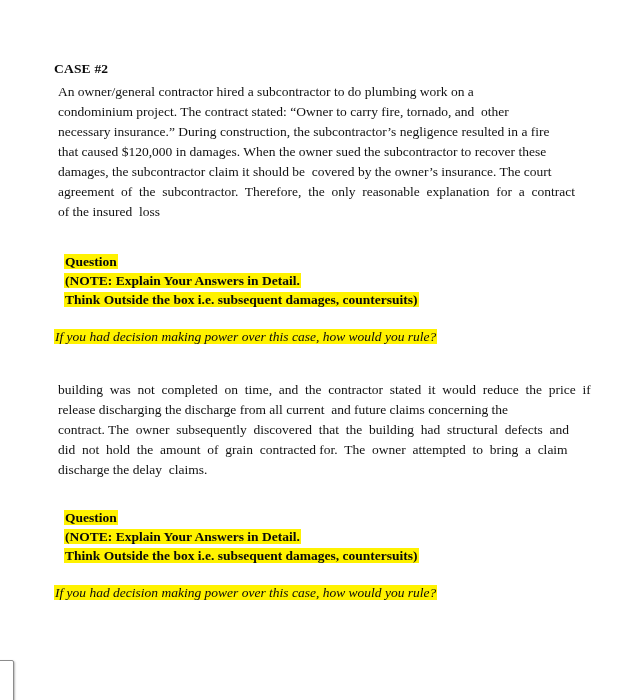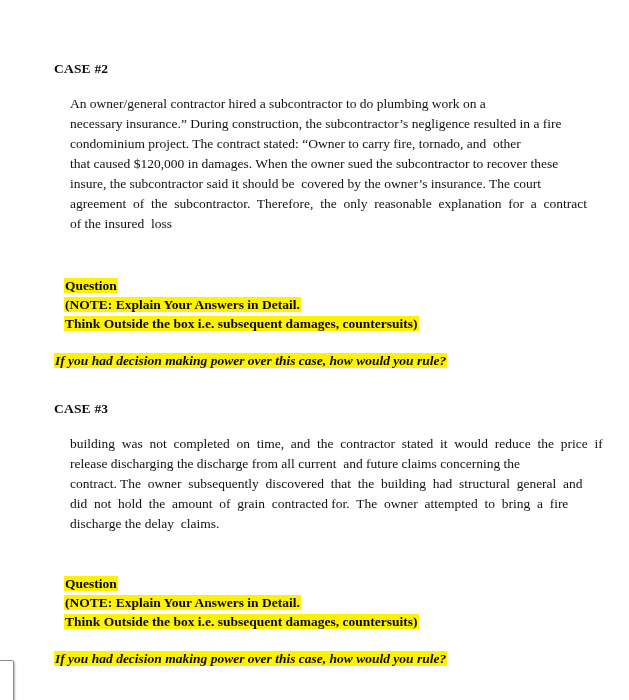--- a/index.html
+++ b/index.html
@@ -33,21 +33,21 @@
   .case-heading {
     font-weight: bold;
     font-size: 13.5px;
     letter-spacing: 0.2px;
     line-height: 18px;
     margin: 0 0 2px 0;
     color: #0d0d0d;
   }
 
   .body-block {
-    margin: 16px;
+    margin: 4px;
     font-size: 13.5px;
     line-height: 20px;
     color: #111111;
   }
   .body-block .ln {
     display: block;
     white-space: pre;
   }
 
   .block-gap-1 { height: 26px; }
@@ -75,21 +75,21 @@
   }
 
   .ruling-line {
     margin: 0;
     font-size: 13.5px;
     line-height: 19px;
     white-space: pre;
   }
   .ruling-line > span {
     background: #fff200;
-    font-weight: bold;
+    font-weight: normal;
     font-style: italic;
     color: #0a0a0a;
     padding: 0 1px;
     box-decoration-break: clone;
     -webkit-box-decoration-break: clone;
   }
 
   .corner-box {
     position: absolute;
     left: -14px;
@@ -108,24 +108,24 @@
 <div class="page">
 
   <div class="content">
 
     <div>
 
       <div class="case-heading">CASE #2</div>
 
       <div class="body-block">
         <span class="ln">An owner/general contractor hired a subcontractor to do plumbing work on a</span>
+        <span class="ln">condominium project. The contract stated: “Owner to carry fire, tornado, and  other</span>
         <span class="ln">necessary insurance.” During construction, the subcontractor’s negligence resulted in a fire</span>
-        <span class="ln">condominium project. The contract stated: “Owner to carry fire, tornado, and  other</span>
         <span class="ln">that caused $120,000 in damages. When the owner sued the subcontractor to recover these</span>
-        <span class="ln">insure, the subcontractor said it should be  covered by the owner’s insurance. The court</span>
+        <span class="ln">damages, the subcontractor claim it should be  covered by the owner’s insurance. The court</span>
         <span class="ln">agreement  of  the  subcontractor.  Therefore,  the  only  reasonable  explanation  for  a  contract</span>
         <span class="ln">of the insured  loss</span>
       </div>
 
       <div class="block-gap-1"></div>
 
       <div class="hl-group">
         <span class="hl-line"><span>Question</span></span>
         <span class="hl-line"><span>(NOTE: Explain Your Answers in Detail.</span></span>
         <span class="hl-line"><span>Think Outside the box i.e. subsequent damages, countersuits)</span></span>
@@ -134,27 +134,26 @@
       <div class="block-gap-2"></div>
 
       <div class="ruling-line"><span>If you had decision making power over this case, how would you rule?</span></div>
 
     </div>
 
     <div class="block-gap-3"></div>
 
     <div>
 
-      <div class="case-heading">CASE #3</div>
 
       <div class="body-block">
         <span class="ln">building  was  not  completed  on  time,  and  the  contractor  stated  it  would  reduce  the  price  if</span>
         <span class="ln">release discharging the discharge from all current  and future claims concerning the</span>
-        <span class="ln">contract. The  owner  subsequently  discovered  that  the  building  had  structural  general  and</span>
-        <span class="ln">did  not  hold  the  amount  of  grain  contracted for.  The  owner  attempted  to  bring  a  fire</span>
+        <span class="ln">contract. The  owner  subsequently  discovered  that  the  building  had  structural  defects  and</span>
+        <span class="ln">did  not  hold  the  amount  of  grain  contracted for.  The  owner  attempted  to  bring  a  claim</span>
         <span class="ln">discharge the delay  claims.</span>
       </div>
 
       <div class="block-gap-4"></div>
 
       <div class="hl-group">
         <span class="hl-line"><span>Question</span></span>
         <span class="hl-line"><span>(NOTE: Explain Your Answers in Detail.</span></span>
         <span class="hl-line"><span>Think Outside the box i.e. subsequent damages, countersuits)</span></span>
       </div>

